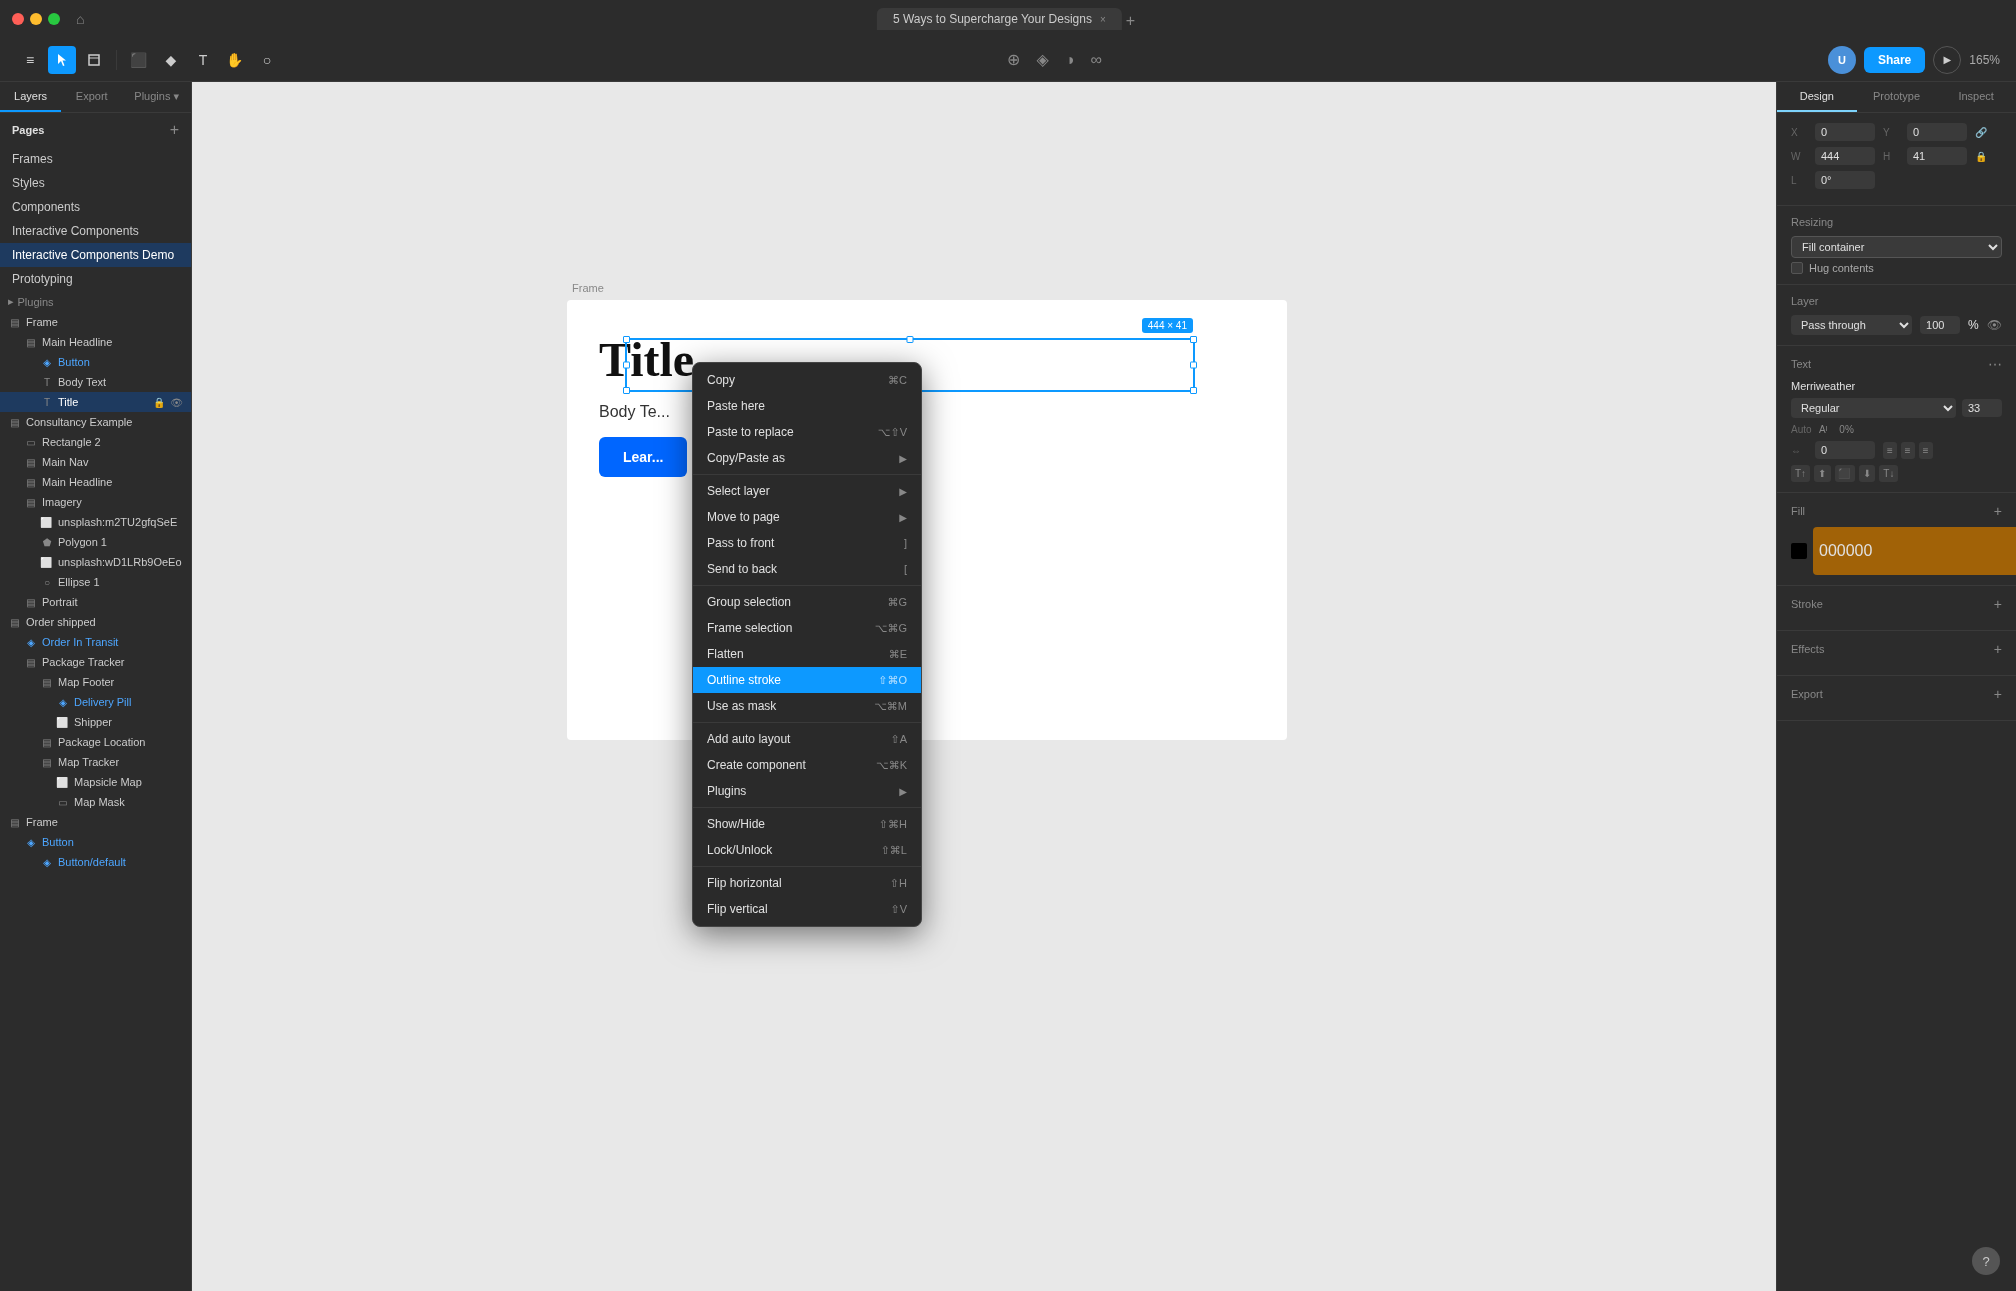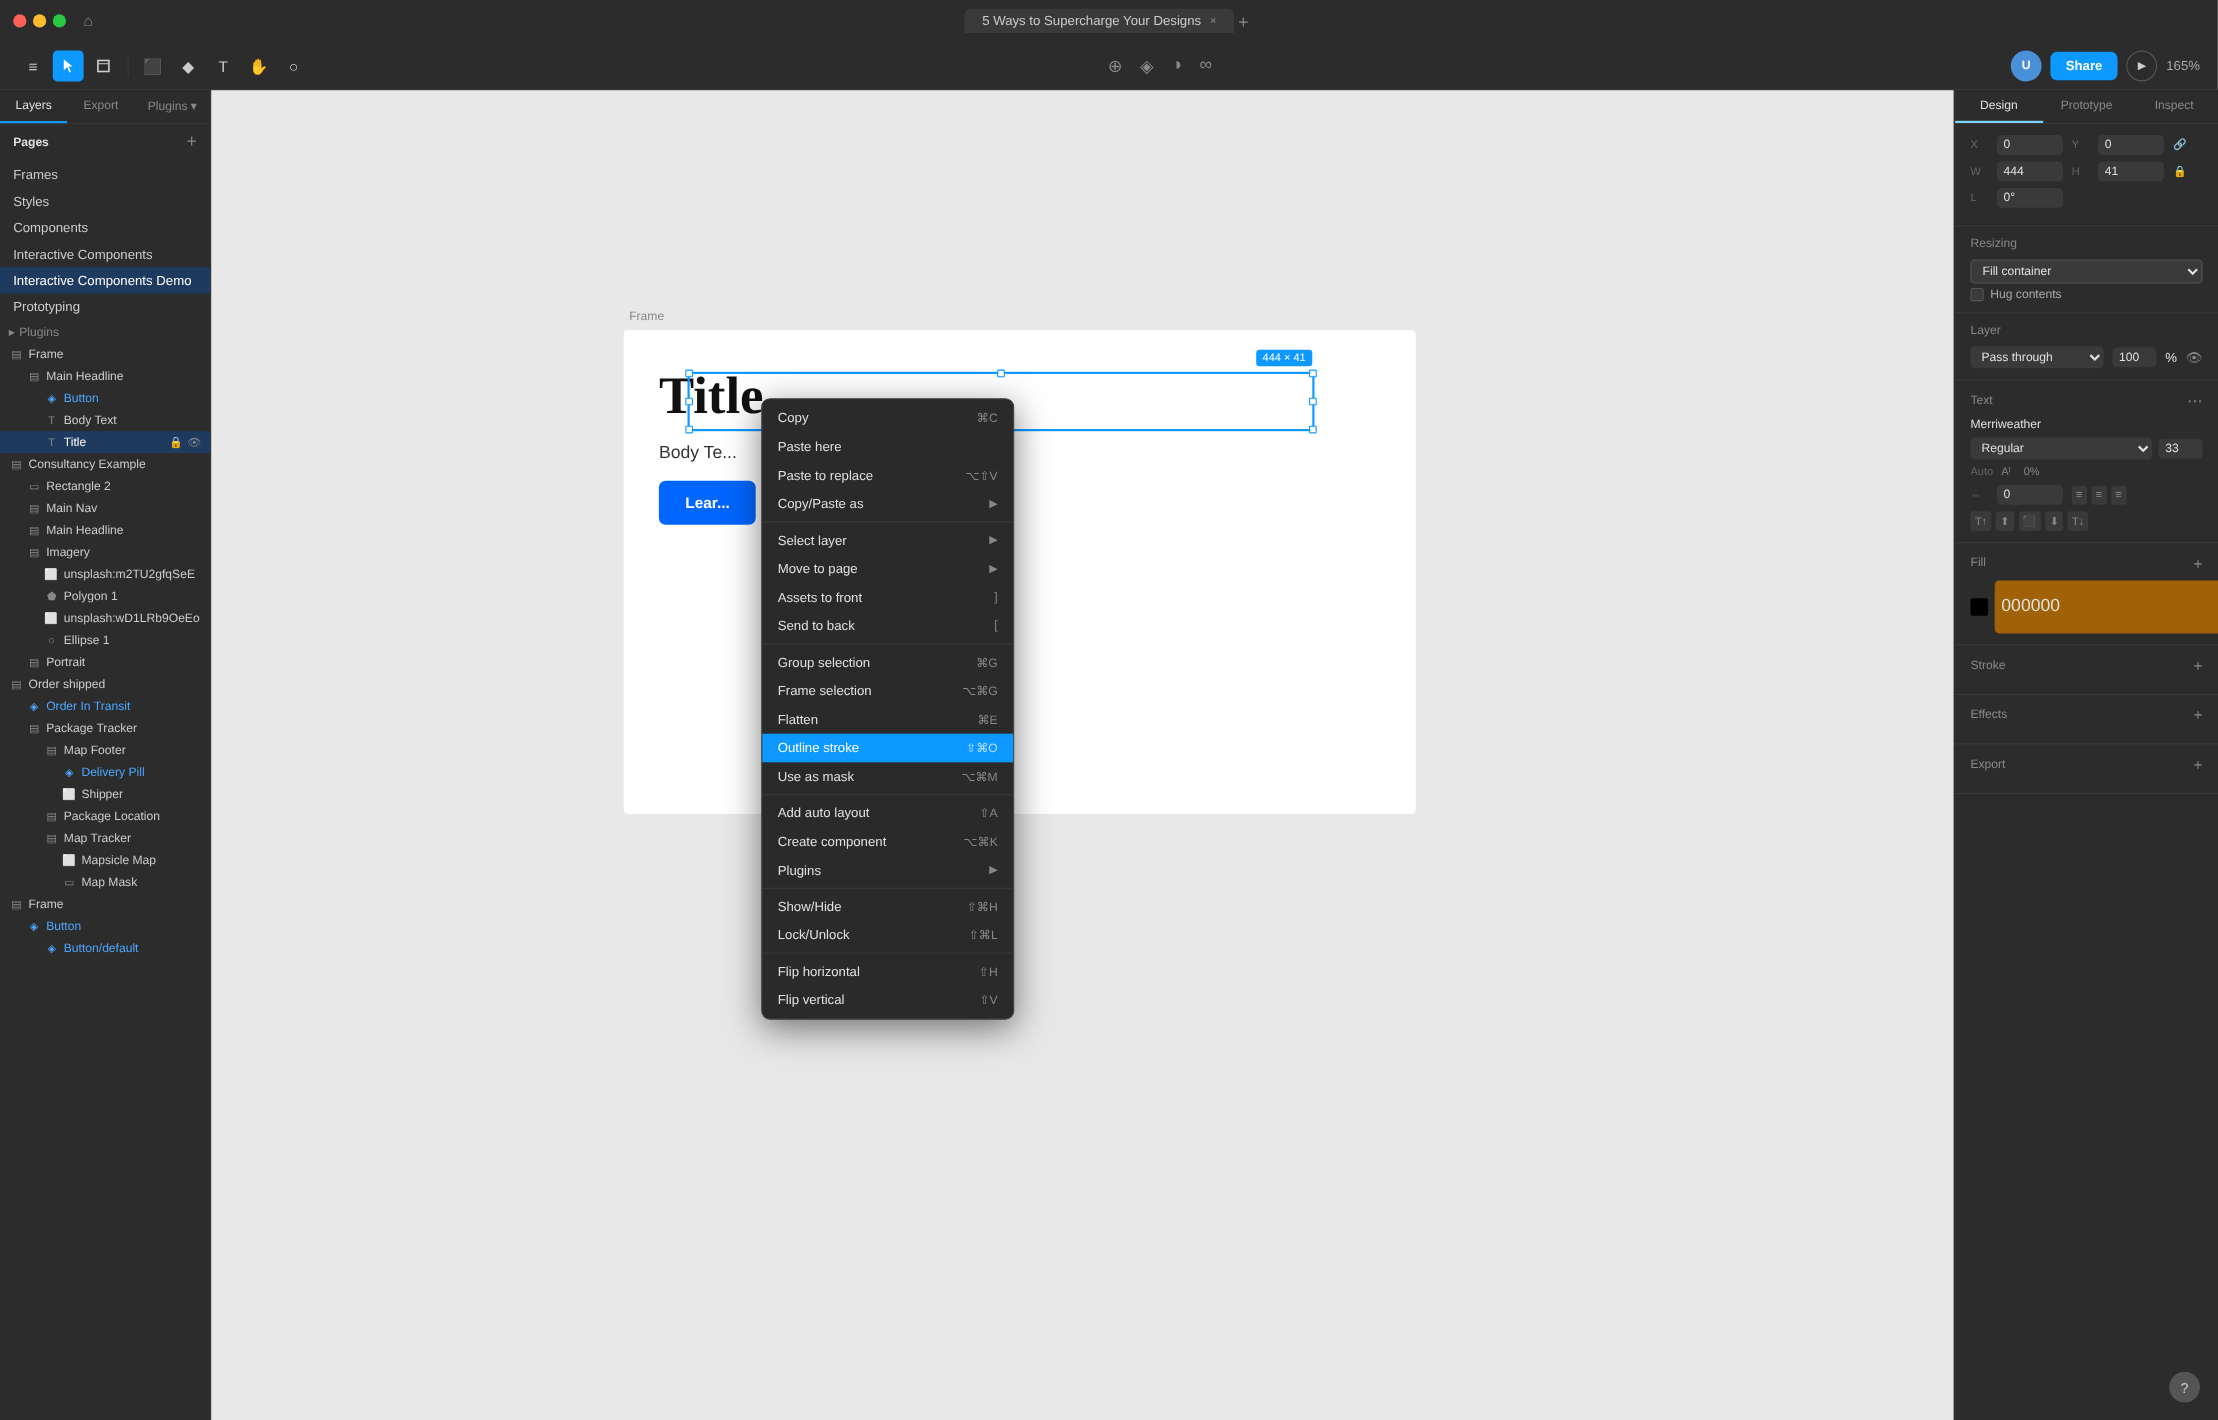--- a/index.html
+++ b/index.html
@@ -487,21 +487,21 @@
       <div class="menu-separator"></div>
       <div class="menu-item">
         <span>Select layer</span>
         <span class="arrow">▶</span>
       </div>
       <div class="menu-item">
         <span>Move to page</span>
         <span class="arrow">▶</span>
       </div>
       <div class="menu-item">
-        <span>Assets to front</span>
+        <span>Pass to front</span>
         <span class="shortcut">]</span>
       </div>
       <div class="menu-item">
         <span>Send to back</span>
         <span class="shortcut">[</span>
       </div>
       <div class="menu-separator"></div>
       <div class="menu-item">
         <span>Group selection</span>
         <span class="shortcut">⌘G</span>

